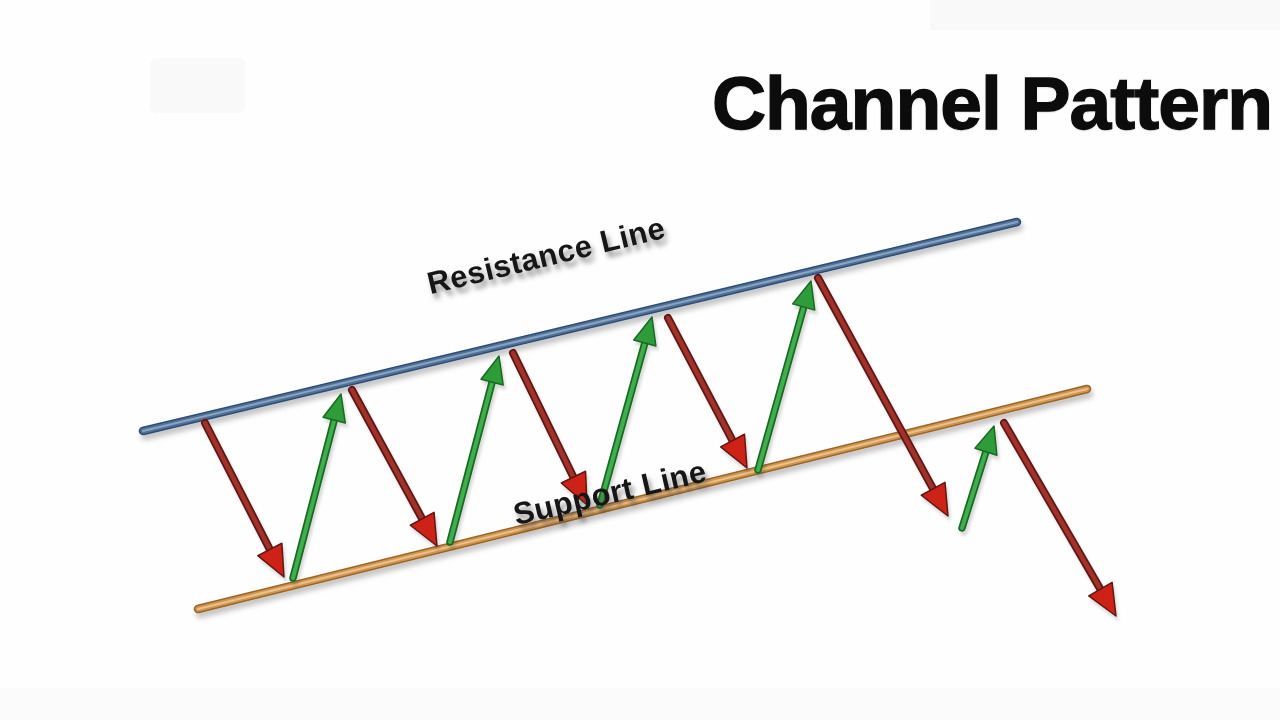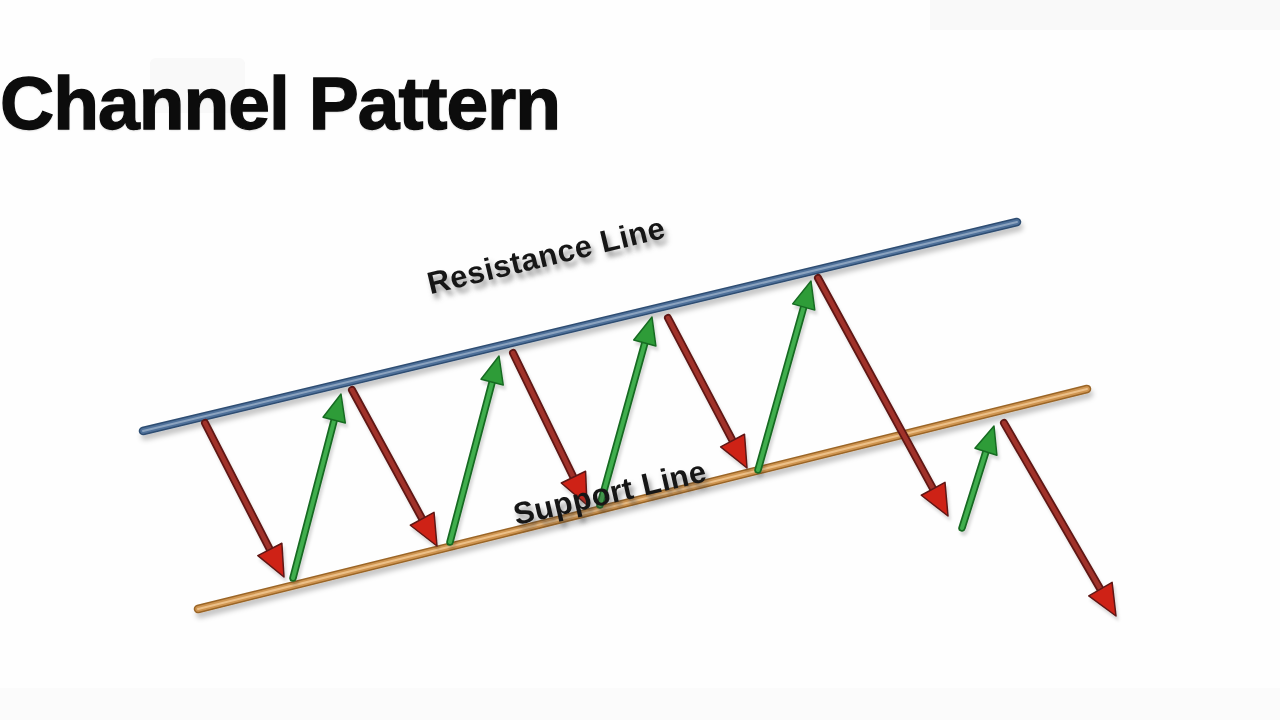--- a/index.html
+++ b/index.html
@@ -17,21 +17,21 @@
   
   .patch { position: absolute; pointer-events: none; }
   .patch.tl { left: 150px; top: 58px; width: 95px; height: 55px; background: #f4f4f4; opacity: .55; border-radius: 6px; }
   .patch.tr { left: 930px; top: 0; width: 350px; height: 30px; background: #f5f5f5; opacity: .6; }
   .patch.bb { left: 0; top: 688px; width: 1280px; height: 32px; background: #f8f8f8; opacity: .6; }
 
   .title {
     position: absolute;
     left: 0; top: 66px;
     width: 1272px;
-    text-align: left;
+    text-align: right;
     font-size: 75px;
     line-height: 1.0;
     font-weight: 700;
     letter-spacing: -1px;
     color: #0c0c0c;
     -webkit-text-stroke: 1.3px #0c0c0c;
     text-shadow: 0 1px 2px rgba(0,0,0,0.25);
     white-space: nowrap;
   }
 

